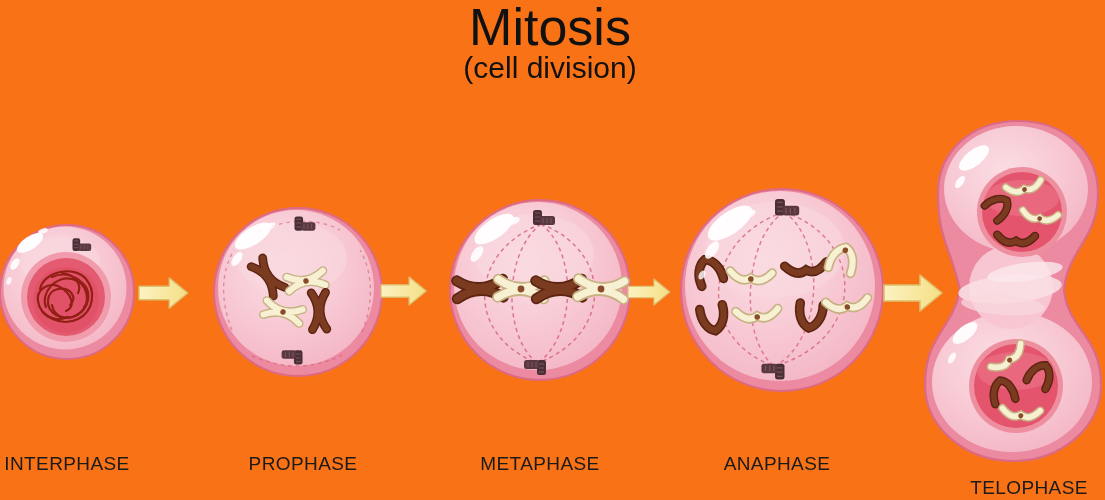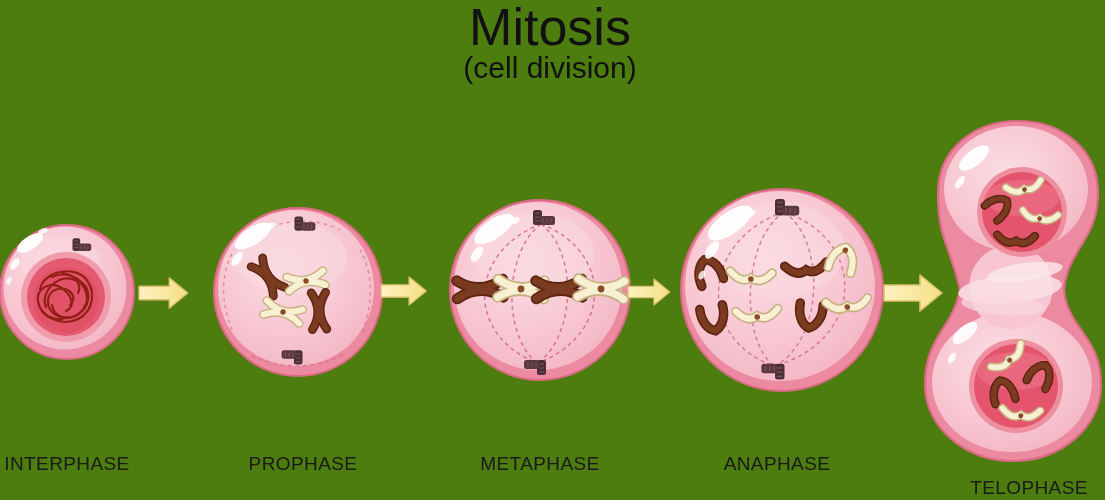--- a/index.html
+++ b/index.html
@@ -1,16 +1,16 @@
 <!DOCTYPE html>
 <html><head>
 <meta charset="utf-8">
 <style>
   html,body{margin:0;padding:0;background:#ffffff;}
-  #stage-canvas{position:relative;width:1105px;height:500px;background:#4d7c0f;overflow:hidden;
+  #stage-canvas{position:relative;width:1105px;height:500px;background:#f97316;overflow:hidden;
     font-family:"Liberation Sans", sans-serif;}
   svg{position:absolute;left:0;top:0;}
   .title-text{font-family:"Liberation Sans", sans-serif;font-size:52px;fill:#111111;}
   .subtitle-text{font-family:"Liberation Sans", sans-serif;font-size:30px;fill:#111111;}
   .stage-label{font-family:"Liberation Sans", sans-serif;font-size:19px;fill:#1a1a1a;letter-spacing:.4px;}
   text{text-anchor:middle;}
 </style>
 </head>
 <body>
 

